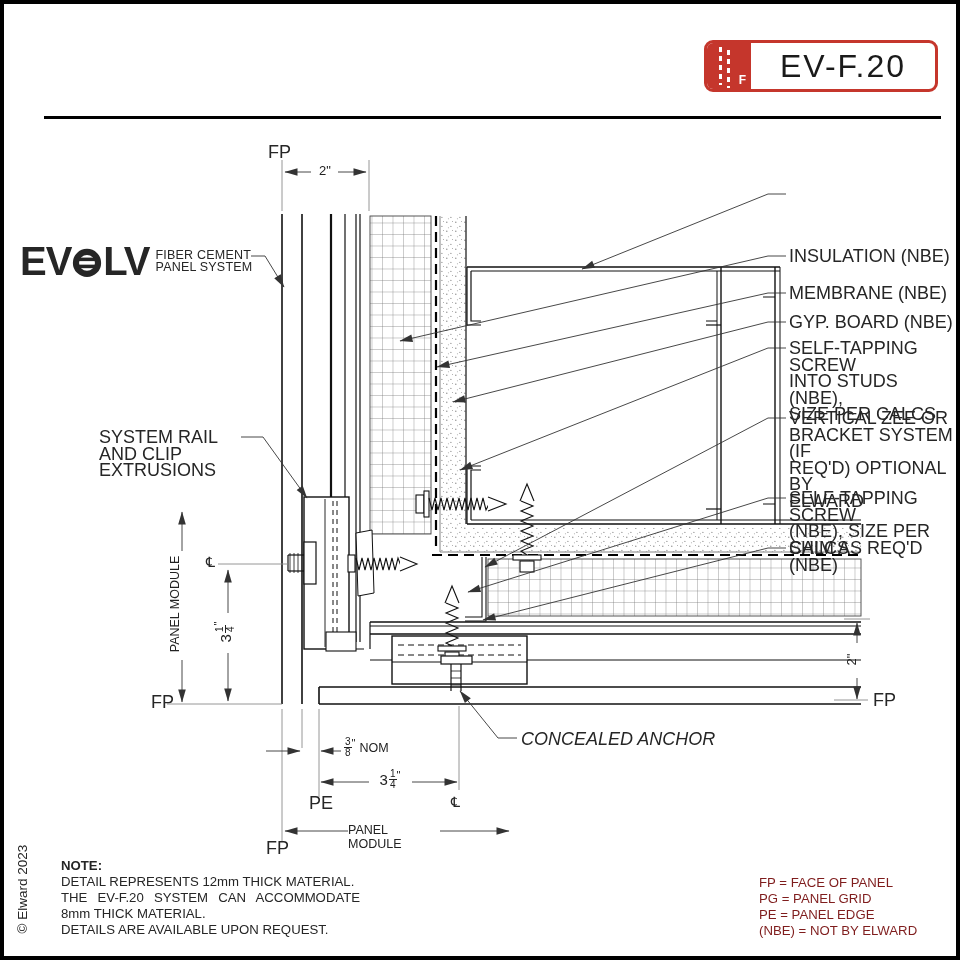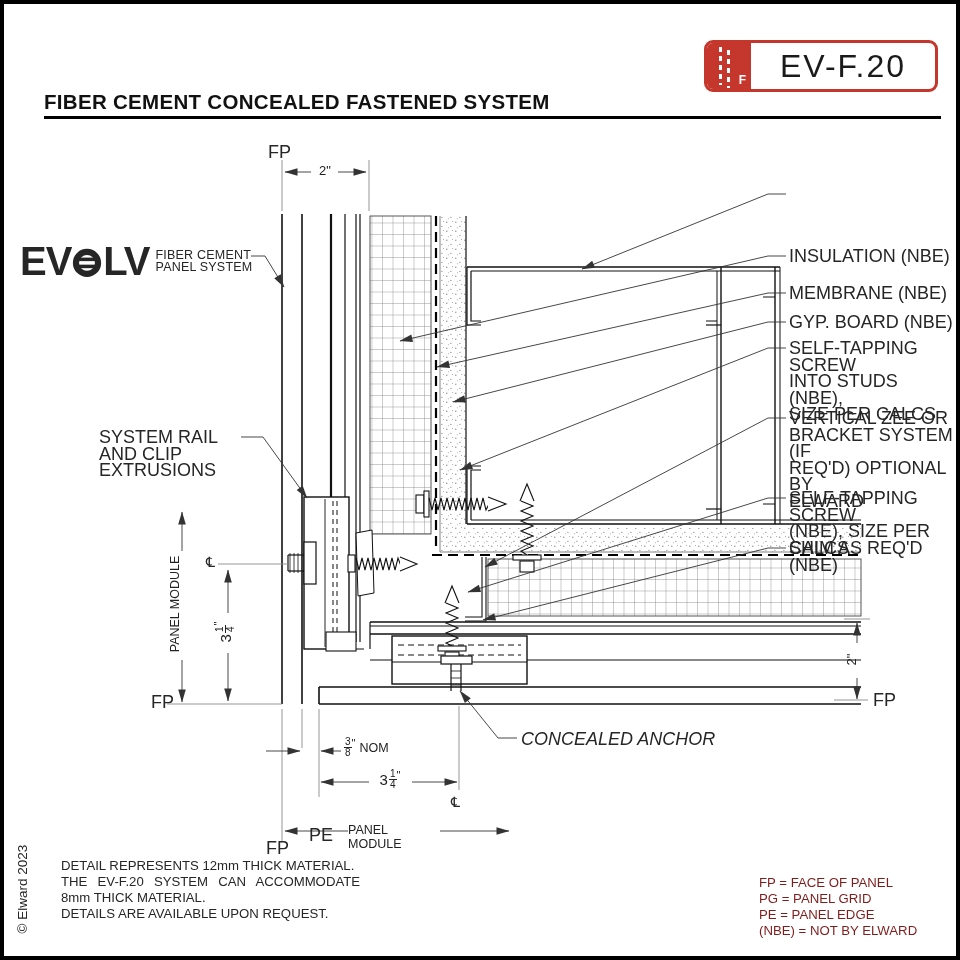--- a/index.html
+++ b/index.html
@@ -225,21 +225,20 @@
   </svg>
 
   <div class="badge">
     <div class="badge-icon">
       <span class="bar1"></span>
         <span class="bar2"></span>
       <span class="badge-letter">F</span>
     </div>
     <div class="badge-code">EV-F.20</div>
   </div>
-  <div class="title">FIBER CEMENT CONCEALED FASTENED SYSTEM</div>
   <div class="rule"></div>
 
   <div class="logo">
     <div class="logo-word">
       <span>EV</span>
       <svg class="logo-o" viewBox="0 0 34 36">
         <circle cx="17" cy="19" r="12.5" fill="none" stroke="#262626" stroke-width="7"></circle>
         <line x1="4" y1="15" x2="30" y2="15" stroke="#262626" stroke-width="4"></line>
         <line x1="4" y1="23" x2="30" y2="23" stroke="#262626" stroke-width="4"></line>
       </svg>
@@ -265,21 +264,21 @@
 (NBE), SIZE PER CALCS</div>
   <div class="t" style="left:785px;top:536px;">SHIM AS REQ'D (NBE)</div>
   <div class="t t-r" style="left:95px;top:425px;width:138px;">SYSTEM RAIL AND CLIP
 EXTRUSIONS</div>
   <div class="t" style="left:517px;top:727px;font-style:italic;">CONCEALED ANCHOR</div>
 
   <div class="t" style="left:264px;top:140px;">FP</div>
   <div class="t" style="left:147px;top:690px;">FP</div>
   <div class="t" style="left:262px;top:836px;">FP</div>
   <div class="t" style="left:869px;top:688px;">FP</div>
-  <div class="t" style="left:305px;top:791px;margin-top:32px;">PE</div>
+  <div class="t" style="left:305px;top:791px;">PE</div>
   <div class="t cl" style="left:202px;top:550px;">℄</div>
   <div class="t cl" style="left:447px;top:790px;">℄</div>
 
   <div class="dim" style="left:308px;top:159px;width:26px;">2"</div>
   <div class="dim rot" style="left:827px;top:648px;width:40px;">2"</div>
 
   <div class="dim" style="left:340px;top:733px;">
     <span class="frac">
         <span class="fn">3</span>
         <span>8</span>
@@ -303,20 +302,21 @@
         <span class="fn">1</span>
         <span>4</span>
       </span>
       <span class="quote">"</span>
   </div>
 
   <div class="dim" style="left:344px;top:819px;width:92px;font-size:12.5px;">PANEL MODULE</div>
   <div class="dim rot" style="left:116px;top:593px;width:110px;font-size:12.5px;">PANEL MODULE</div>
 
   <div class="note">
+    <div class="hd">NOTE:</div>
     <div>DETAIL REPRESENTS 12mm THICK MATERIAL.</div>
     <div class="justify">THE EV-F.20 SYSTEM CAN ACCOMMODATE</div>
     <div>8mm THICK MATERIAL.</div>
     <div>DETAILS ARE AVAILABLE UPON REQUEST.</div>
   </div>
 
   <div class="legend">
     <div>FP = FACE OF PANEL</div>
     <div>PG = PANEL GRID</div>
     <div>PE = PANEL EDGE</div>

